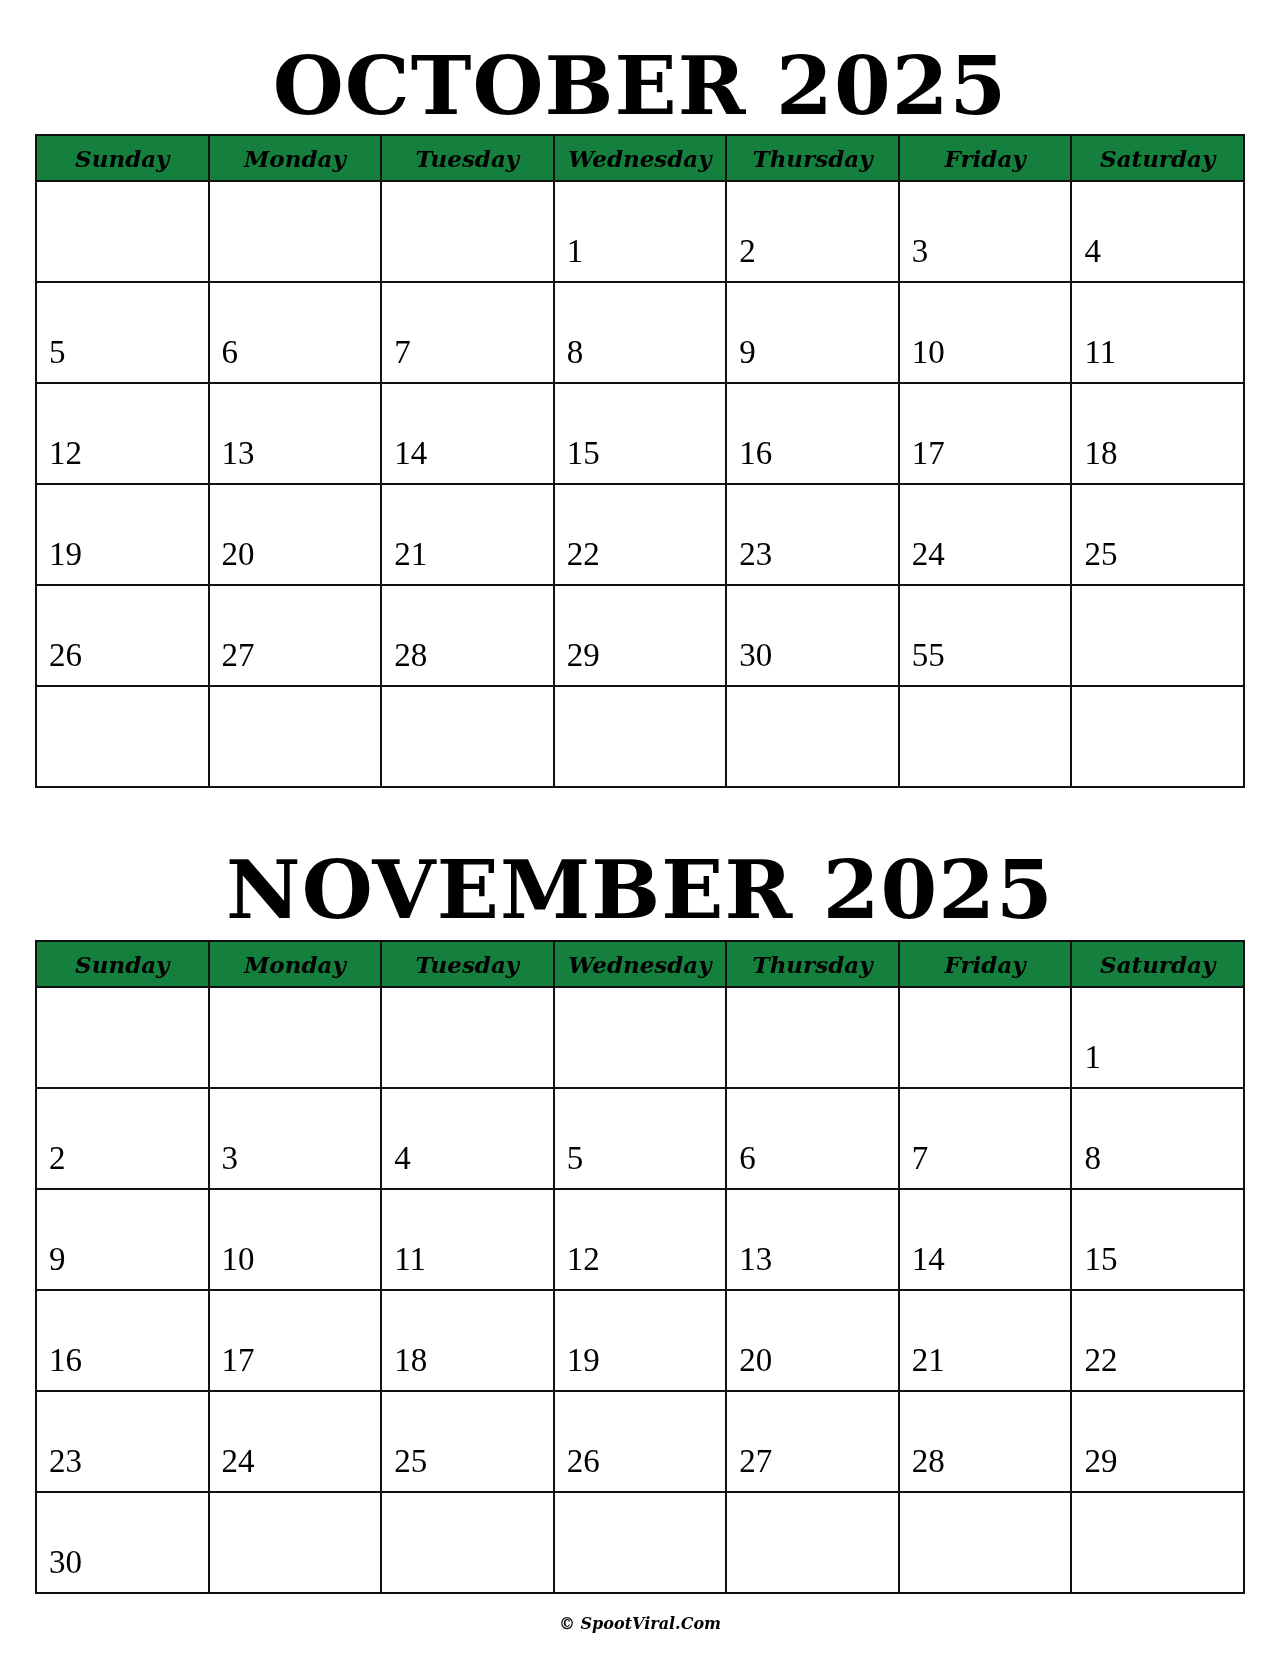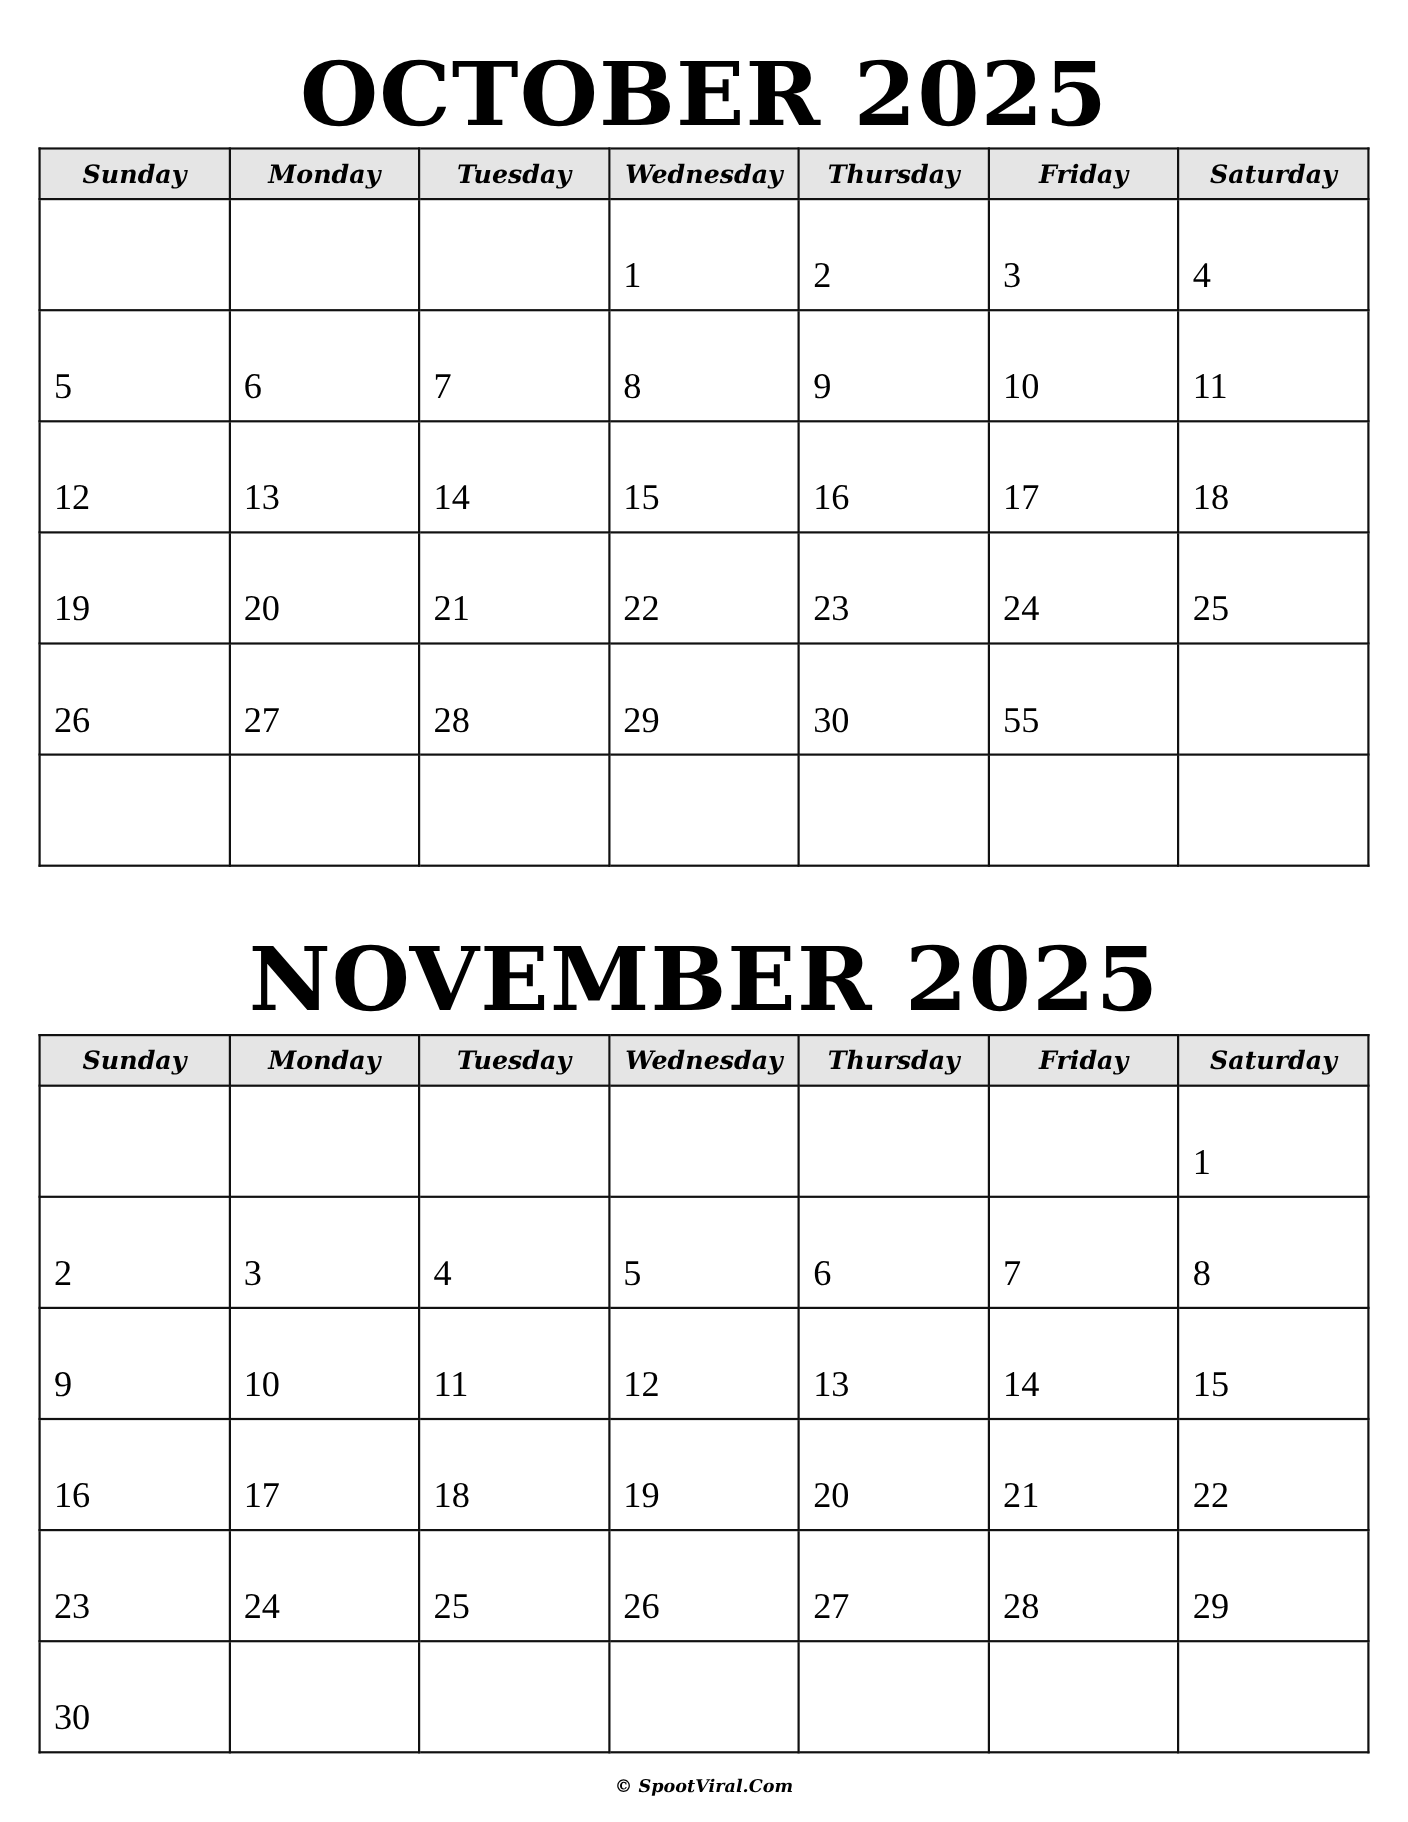--- a/index.html
+++ b/index.html
@@ -33,21 +33,21 @@
       left: 35px;
       width: 1210px;
       border-collapse: collapse;
       table-layout: fixed;
     }
     .cal th, .cal td {
       border: 2.5px solid #111;
       padding: 0;
     }
     .cal th {
-      background: #e5e5e5;
+      background: #15803d;
       height: 44px;
       font-family: "DejaVu Serif", "Liberation Serif", serif;
       font-weight: bold;
       font-style: italic;
       font-size: 23px;
       text-align: center;
       vertical-align: middle;
       white-space: nowrap;
       overflow: hidden;
     }

